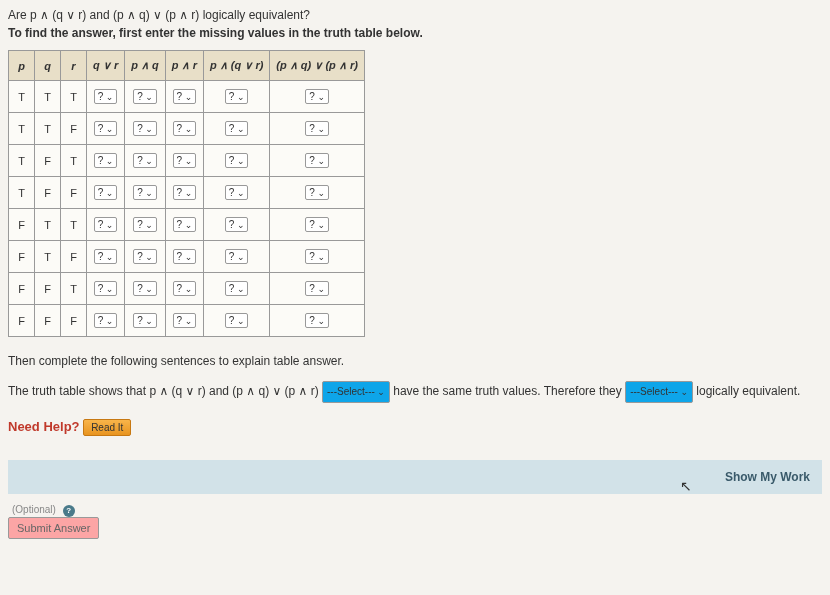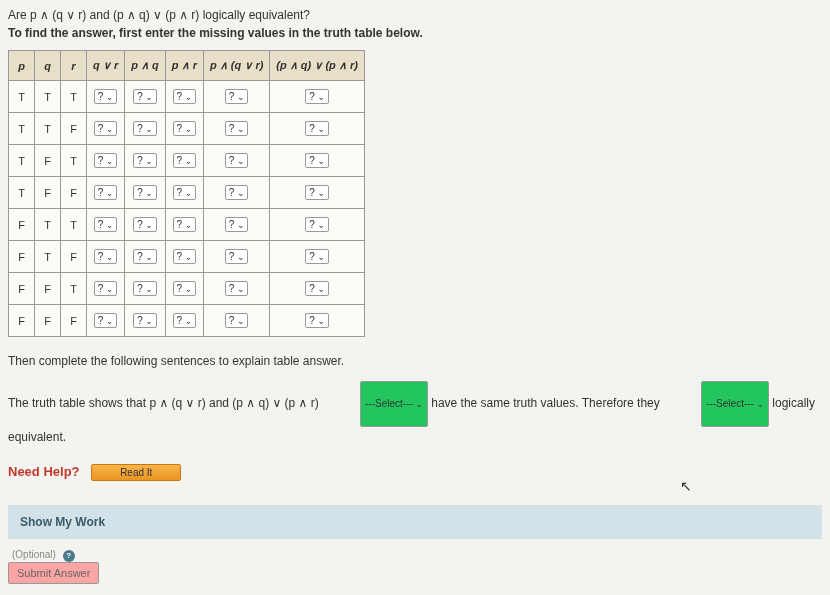--- a/index.html
+++ b/index.html
@@ -40,56 +40,55 @@
       font-size: 10px;
       white-space: nowrap;
       cursor: pointer;
       border-radius: 2px;
     }
     .dropdown-mini::after { content: " ⌄"; font-size: 9px; }
     .sentence-text { margin: 8px 0; font-size: 12px; line-height: 1.8; }
     .inline-select {
       display: inline-block;
       border: 1px solid #999;
-      background: #22c55e;
-      padding: 13px 4px;
+      background: #0ea5e9;
+      padding: 1px 4px;
       font-size: 10px;
       vertical-align: middle;
       cursor: pointer;
       border-radius: 2px;
-      margin-left: 38px;
     }
     .inline-select::after { content: " ⌄"; font-size: 9px; }
     .need-help {
       margin-top: 16px;
       margin-bottom: 24px;
       font-size: 13px;
       color: #c0392b;
       font-weight: bold;
     }
     .read-it-btn {
       display: inline-block;
       background: linear-gradient(#f9b54a, #e89420);
       border: 1px solid #c77812;
-      padding: 2px 28px;
+      padding: 2px 7px;
       font-size: 10px;
       color: #333;
       font-weight: normal;
-      margin-left: 8px;
       cursor: pointer;
       border-radius: 2px;
     }
     .show-work-bar {
       background: #d2e2e8;
       padding: 10px 12px;
       font-size: 12px;
       color: #3a5a6a;
       font-weight: bold;
       margin-bottom: 10px;
       cursor: pointer;
+      text-align: right;
     }
     .optional-row {
       font-size: 10px;
       color: #888;
       padding-left: 4px;
     }
     .help-icon {
       display: inline-block;
       width: 12px; height: 12px;
       background: #4a7a8a;

